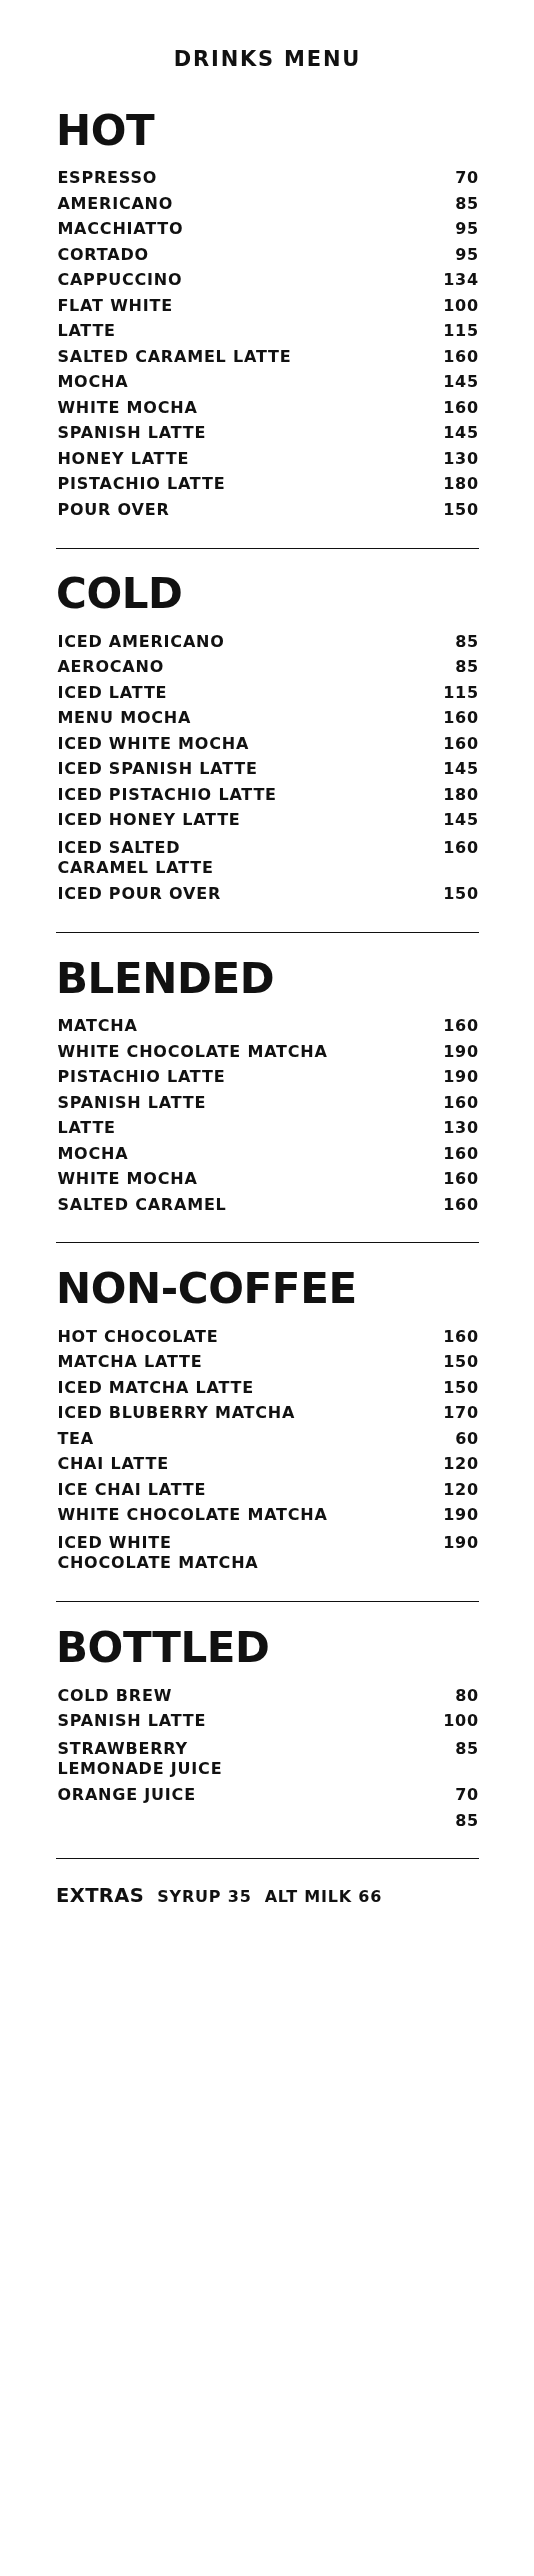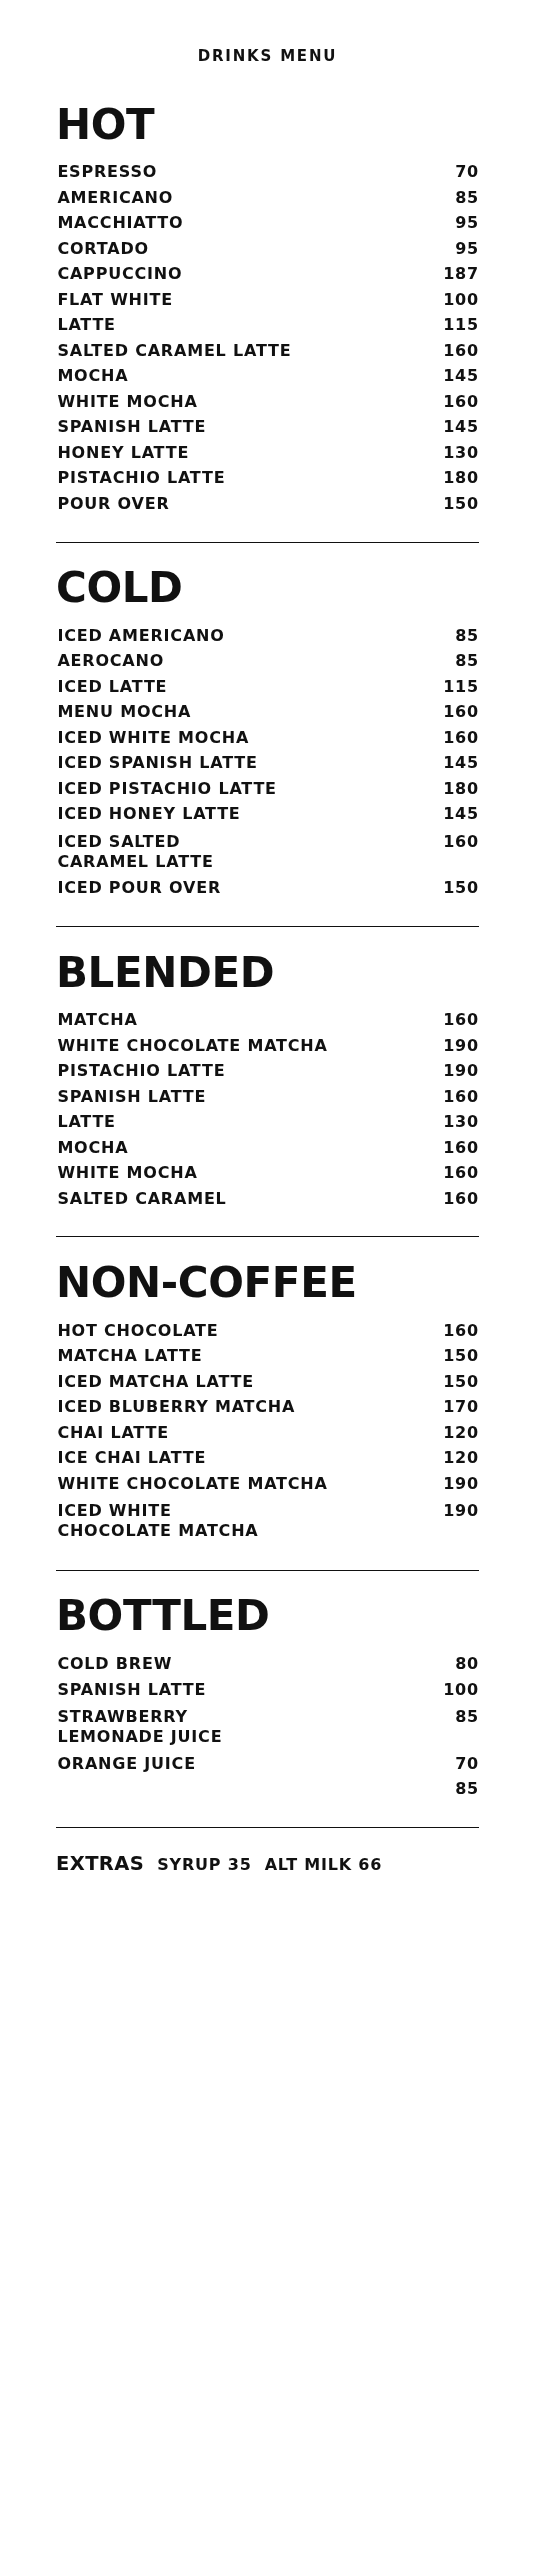--- a/index.html
+++ b/index.html
@@ -16,21 +16,21 @@
   }
   .page {
     width: 535px;
     min-height: 2576px;
     box-sizing: border-box;
     padding: 38px 56px 29px 56px;
     position: relative;
   }
   .menu-title {
     text-align: center;
-    font-size: 15px;
+    font-size: 21px;
     font-weight: 700;
     letter-spacing: 1.8px;
     margin: 8.7px 0 39px 0;
     color: #111;
   }
   .section {
     margin-bottom: 0;
   }
   .section-head {
     font-size: 42px;
@@ -125,21 +125,21 @@
           <div class="row">
             <span class="name">MACCHIATTO</span>
             <span class="price">95</span>
           </div>
           <div class="row">
             <span class="name">CORTADO</span>
             <span class="price">95</span>
           </div>
           <div class="row">
             <span class="name">CAPPUCCINO</span>
-            <span class="price">187</span>
+            <span class="price">134</span>
           </div>
           <div class="row">
             <span class="name">FLAT WHITE</span>
             <span class="price">100</span>
           </div>
           <div class="row">
             <span class="name">LATTE</span>
             <span class="price">115</span>
           </div>
           <div class="row">
@@ -269,20 +269,24 @@
             <span class="name">MATCHA LATTE</span>
             <span class="price">150</span>
           </div>
           <div class="row">
             <span class="name">ICED MATCHA LATTE</span>
             <span class="price">150</span>
           </div>
           <div class="row">
             <span class="name">ICED BLUBERRY MATCHA</span>
             <span class="price">170</span>
+          </div>
+          <div class="row">
+            <span class="name">TEA</span>
+            <span class="price">60</span>
           </div>
           <div class="row">
             <span class="name">CHAI LATTE</span>
             <span class="price">120</span>
           </div>
           <div class="row">
             <span class="name">ICE CHAI LATTE</span>
             <span class="price">120</span>
           </div>
           <div class="row">

